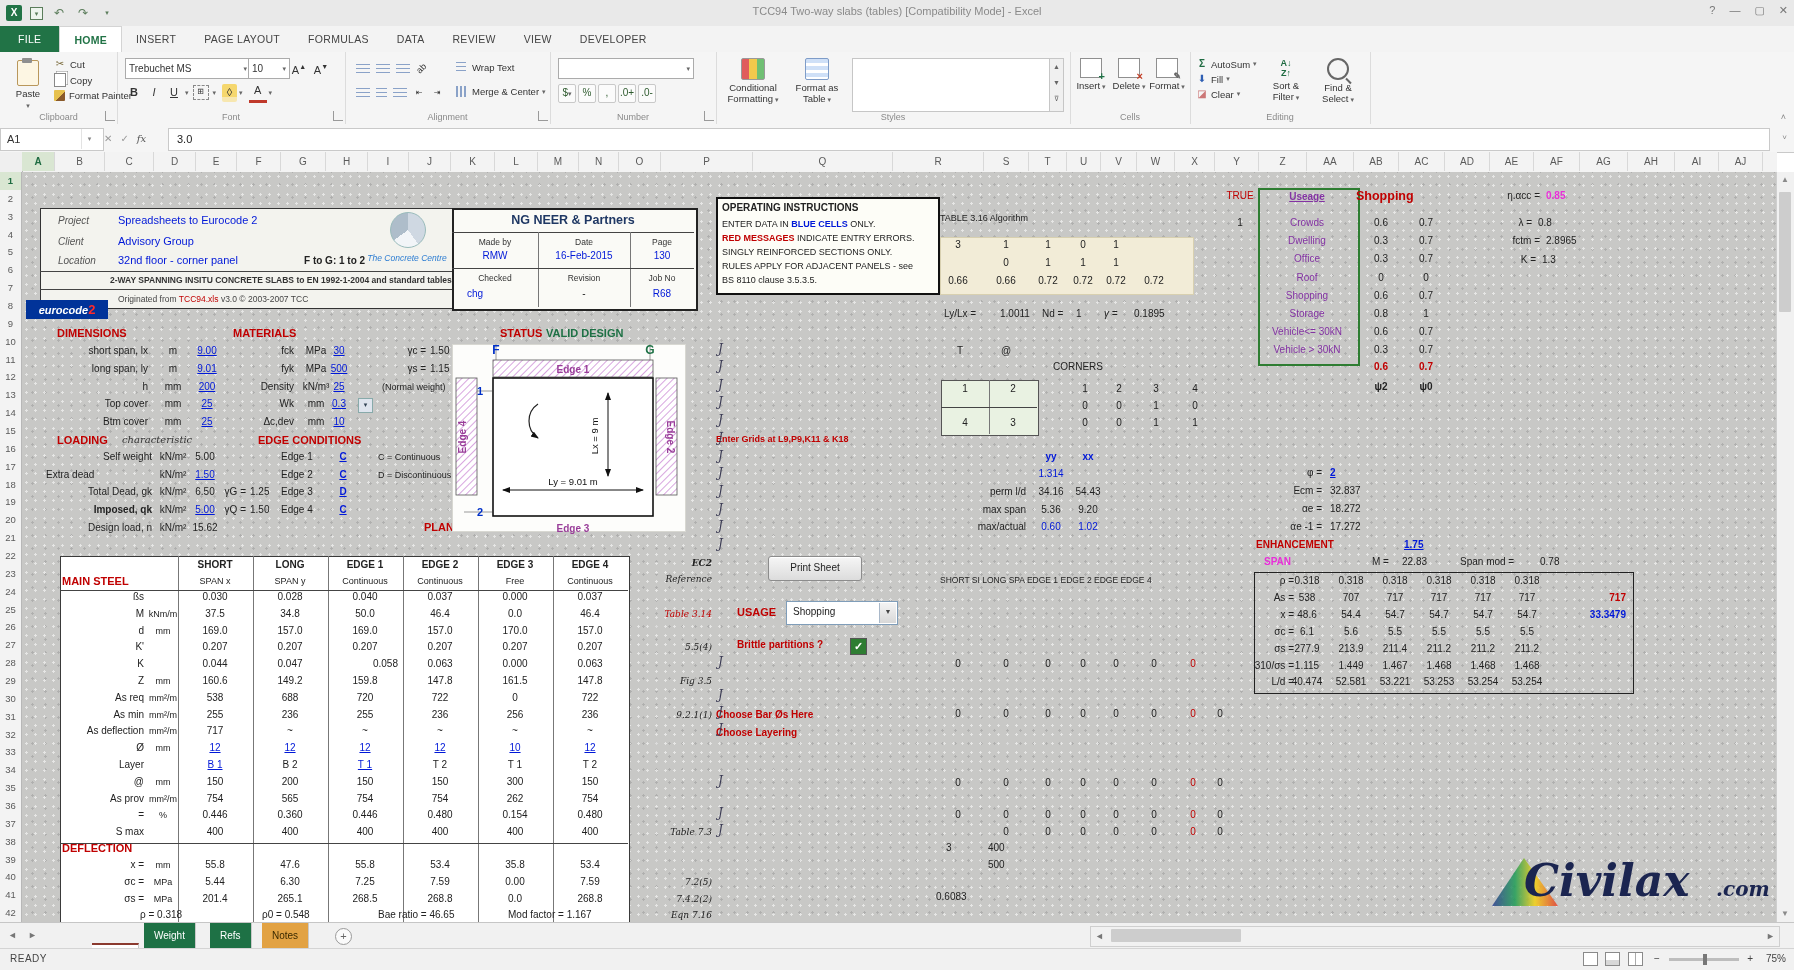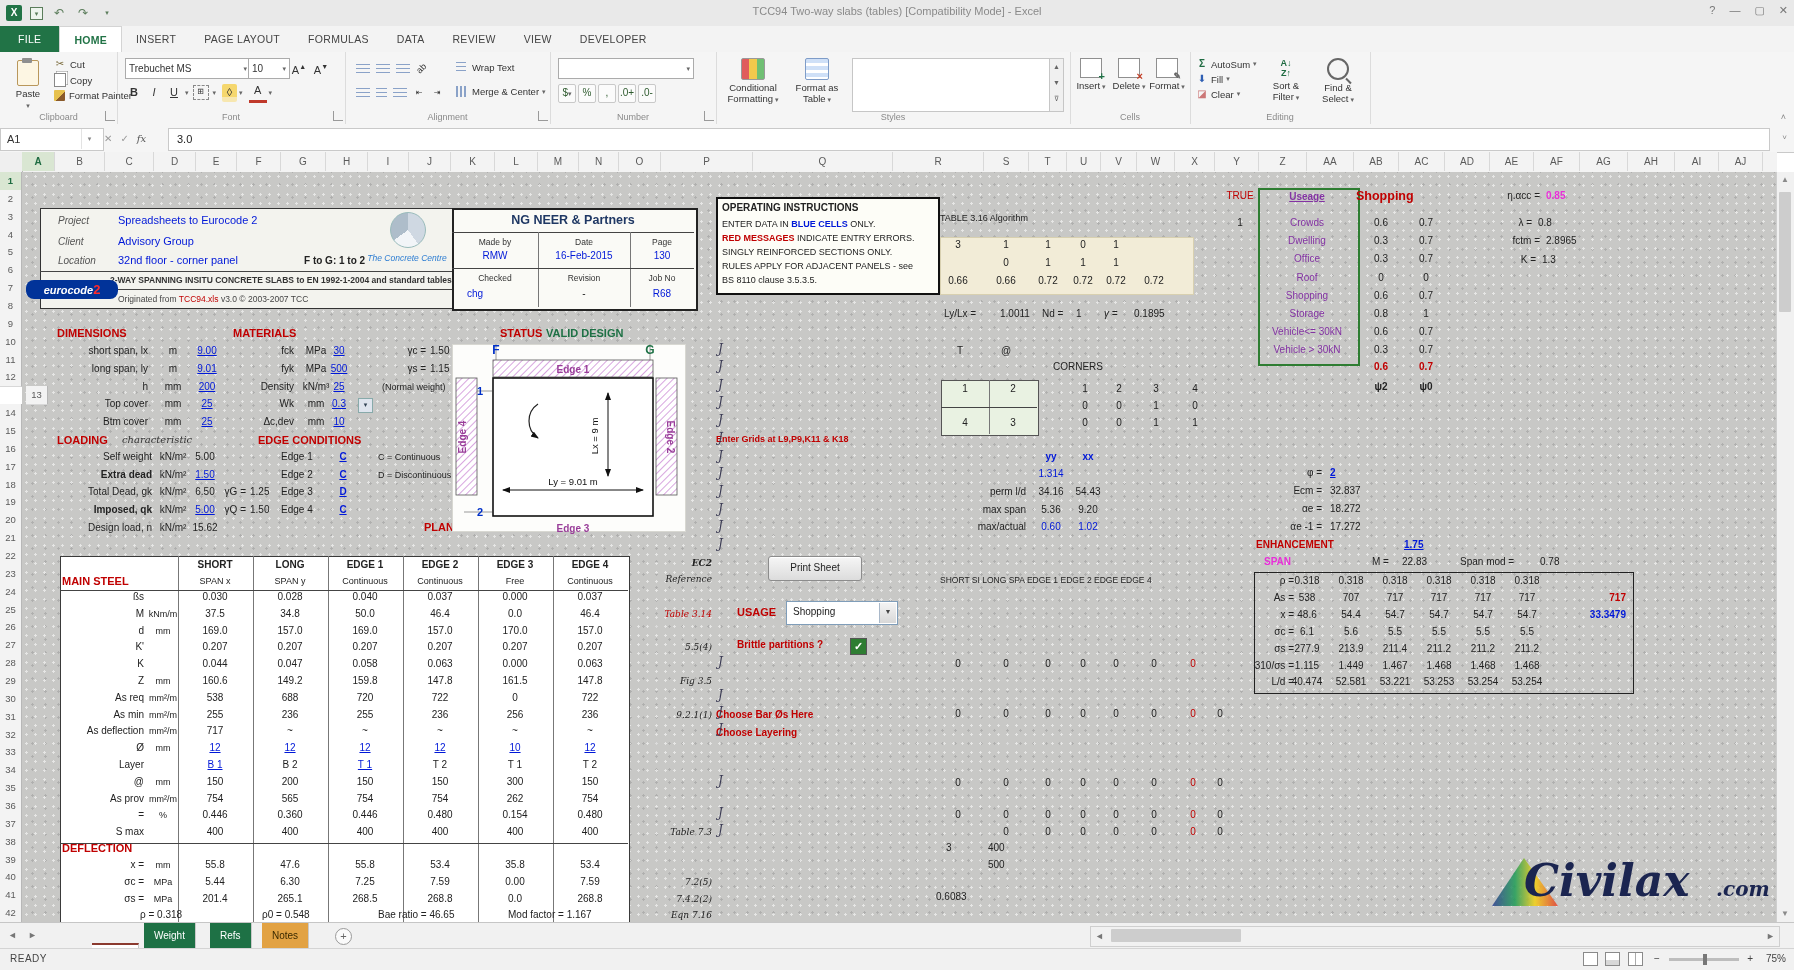--- a/index.html
+++ b/index.html
@@ -365,21 +365,21 @@
       <div class="rowcell" style="top: 207.714px;">3</div>
       <div class="rowcell" style="top: 225.571px;">4</div>
       <div class="rowcell" style="top: 243.428px;">5</div>
       <div class="rowcell" style="top: 261.285px;">6</div>
       <div class="rowcell" style="top: 279.142px;">7</div>
       <div class="rowcell" style="top: 296.999px;">8</div>
       <div class="rowcell" style="top: 314.856px;">9</div>
       <div class="rowcell" style="top: 332.713px;">10</div>
       <div class="rowcell" style="top: 350.57px;">11</div>
       <div class="rowcell" style="top: 368.427px;">12</div>
-      <div class="rowcell" style="top: 386.284px; margin-left: 26px;">13</div>
+      <div class="rowcell" style="top: 386.284px;">13</div>
       <div class="rowcell" style="top: 404.141px;">14</div>
       <div class="rowcell" style="top: 421.998px;">15</div>
       <div class="rowcell" style="top: 439.855px;">16</div>
       <div class="rowcell" style="top: 457.712px;">17</div>
       <div class="rowcell" style="top: 475.569px;">18</div>
       <div class="rowcell" style="top: 493.426px;">19</div>
       <div class="rowcell" style="top: 511.283px;">20</div>
       <div class="rowcell" style="top: 529.14px;">21</div>
       <div class="rowcell" style="top: 546.997px;">22</div>
       <div class="rowcell" style="top: 564.854px;">23</div>
@@ -414,21 +414,21 @@
     <div class="ct i gray" style="left:58px;top:253px">Location</div>
     <div class="ct bluv s11" style="left:118px;top:252px">32nd floor - corner panel</div>
     <div class="ct b" style="left:304px;top:253px">F to G: 1 to 2</div>
     <div class="r hl" style="left:40px;top:271px;width:412px"></div>
     <div class="ct b s8" style="left:110px;top:272px;color:#333">2-WAY SPANNING INSITU CONCRETE SLABS to EN 1992-1-2004 and standard tables</div>
     <div class="r hl" style="left:40px;top:289px;width:412px"></div>
     <div class="ct s8" style="left:118px;top:291px;color:#444">
       <span>Originated from</span> <span class="red">TCC94.xls</span>  <span>v3.0</span>     <span>© 2003-2007 TCC</span>
     </div>
 
-    <div class="r" style="left:26px;top:280px;width:92px;height:19px;background:#013399;border-radius:8px;text-align:center">
+    <div class="r" style="left:26px;top:300px;width:82px;height:19px;background:#013399;border-radius:0;text-align:center">
       <span style="color:#fff;font-weight:bold;font-style:italic;font-size:11px;line-height:19px">eurocode</span><span style="color:#ff2a2a;font-weight:bold;font-size:13px;line-height:19px">2</span>
     </div>
 
     <div class="r" style="left:390px;top:212px;width:34px;height:34px;border-radius:50%;background:conic-gradient(#cfd8e2 0 40%,#f2f5f8 40% 65%,#aebdca 65% 100%);border:1px solid #9bb"></div>
     <div class="ct i s8" style="left:352px;top:250px;width:110px;text-align:center;color:#2d7dd2">The Concrete Centre</div>
 
     <div class="r" style="left:452px;top:208px;width:242px;height:99px;border:2px solid #222;background:#fafaf6"></div>
     <div class="ct b s12" style="left:452px;top:212px;width:242px;text-align:center;color:#1f3864">NG NEER &amp; Partners</div>
     <div class="r hl" style="left:452px;top:232px;width:242px"></div>
     <div class="r vl" style="left:538px;top:232px;height:75px"></div>
@@ -557,21 +557,21 @@
       <div class="ct " style="left: 238px; top: 396.4px; width: 56px; text-align: right;">Wk</div>
       <div class="ct " style="left: 296px; top: 396.4px; width: 40px; text-align: center;">mm</div>
       <div class="ct in" style="left: 320px; top: 396.4px; width: 38px; text-align: center;">0.3</div>
       <div class="mini-dd" style="left: 358px; top: 398.4px;">▾</div>
       <div class="ct " style="left: 238px; top: 414.2px; width: 56px; text-align: right;">Δc,dev</div>
       <div class="ct " style="left: 296px; top: 414.2px; width: 40px; text-align: center;">mm</div>
       <div class="ct in" style="left: 320px; top: 414.2px; width: 38px; text-align: center;">10</div>
       <div class="ct " style="left: 46px; top: 449px; width: 106px; text-align: right;">Self weight</div>
       <div class="ct " style="left: 154px; top: 449px; width: 38px; text-align: center;">kN/m²</div>
       <div class="ct " style="left: 184px; top: 449px; width: 42px; text-align: center;">5.00</div>
-      <div class="ct " style="left: 46px; top: 466.7px; width: 106px; text-align: right; font-weight: bold;">Extra dead</div>
+      <div class="ct " style="left: 46px; top: 466.7px; width: 106px; text-align: left;">Extra dead</div>
       <div class="ct " style="left: 154px; top: 466.7px; width: 38px; text-align: center;">kN/m²</div>
       <div class="ct in" style="left: 184px; top: 466.7px; width: 42px; text-align: center;">1.50</div>
       <div class="ct " style="left: 46px; top: 484.4px; width: 106px; text-align: right;">Total Dead, gk</div>
       <div class="ct " style="left: 154px; top: 484.4px; width: 38px; text-align: center;">kN/m²</div>
       <div class="ct " style="left: 184px; top: 484.4px; width: 42px; text-align: center;">6.50</div>
       <div class="ct " style="left: 210px; top: 484.4px; width: 36px; text-align: right;">γG =</div>
       <div class="ct " style="left: 250px; top: 484.4px; width: 32px; text-align: left;">1.25</div>
       <div class="ct " style="left: 46px; top: 502.1px; width: 106px; text-align: right; font-weight: bold;">Imposed, qk</div>
       <div class="ct " style="left: 154px; top: 502.1px; width: 38px; text-align: center;">kN/m²</div>
       <div class="ct in" style="left: 184px; top: 502.1px; width: 42px; text-align: center;">5.00</div>
@@ -645,21 +645,21 @@
       <div class="ct " style="left: 257px; top: 639.4px; width: 66px; text-align: center;">0.207</div>
       <div class="ct " style="left: 332px; top: 639.4px; width: 66px; text-align: center;">0.207</div>
       <div class="ct " style="left: 407px; top: 639.4px; width: 66px; text-align: center;">0.207</div>
       <div class="ct " style="left: 482px; top: 639.4px; width: 66px; text-align: center;">0.207</div>
       <div class="ct " style="left: 557px; top: 639.4px; width: 66px; text-align: center;">0.207</div>
       <div class="ct i ser s9" style="left: 634px; top: 639.4px; width: 78px; text-align: right;">5.5(4)</div>
       <div class="ct " style="left: 60px; top: 656.2px; width: 84px; text-align: right;">K</div>
       <div class="ct s9" style="left: 146px; top: 656.2px; width: 34px; text-align: center;"></div>
       <div class="ct " style="left: 182px; top: 656.2px; width: 66px; text-align: center;">0.044</div>
       <div class="ct " style="left: 257px; top: 656.2px; width: 66px; text-align: center;">0.047</div>
-      <div class="ct " style="left: 332px; top: 656.2px; width: 66px; text-align: center;">0.058</div>
+      <div class="ct " style="left: 332px; top: 656.2px; width: 66px; text-align: right;">0.058</div>
       <div class="ct " style="left: 407px; top: 656.2px; width: 66px; text-align: center;">0.063</div>
       <div class="ct " style="left: 482px; top: 656.2px; width: 66px; text-align: center;">0.000</div>
       <div class="ct " style="left: 557px; top: 656.2px; width: 66px; text-align: center;">0.063</div>
       <div class="ct " style="left: 60px; top: 673px; width: 84px; text-align: right;">Z</div>
       <div class="ct s9" style="left: 146px; top: 673px; width: 34px; text-align: center;">mm</div>
       <div class="ct " style="left: 182px; top: 673px; width: 66px; text-align: center;">160.6</div>
       <div class="ct " style="left: 257px; top: 673px; width: 66px; text-align: center;">149.2</div>
       <div class="ct " style="left: 332px; top: 673px; width: 66px; text-align: center;">159.8</div>
       <div class="ct " style="left: 407px; top: 673px; width: 66px; text-align: center;">147.8</div>
       <div class="ct " style="left: 482px; top: 673px; width: 66px; text-align: center;">161.5</div>

